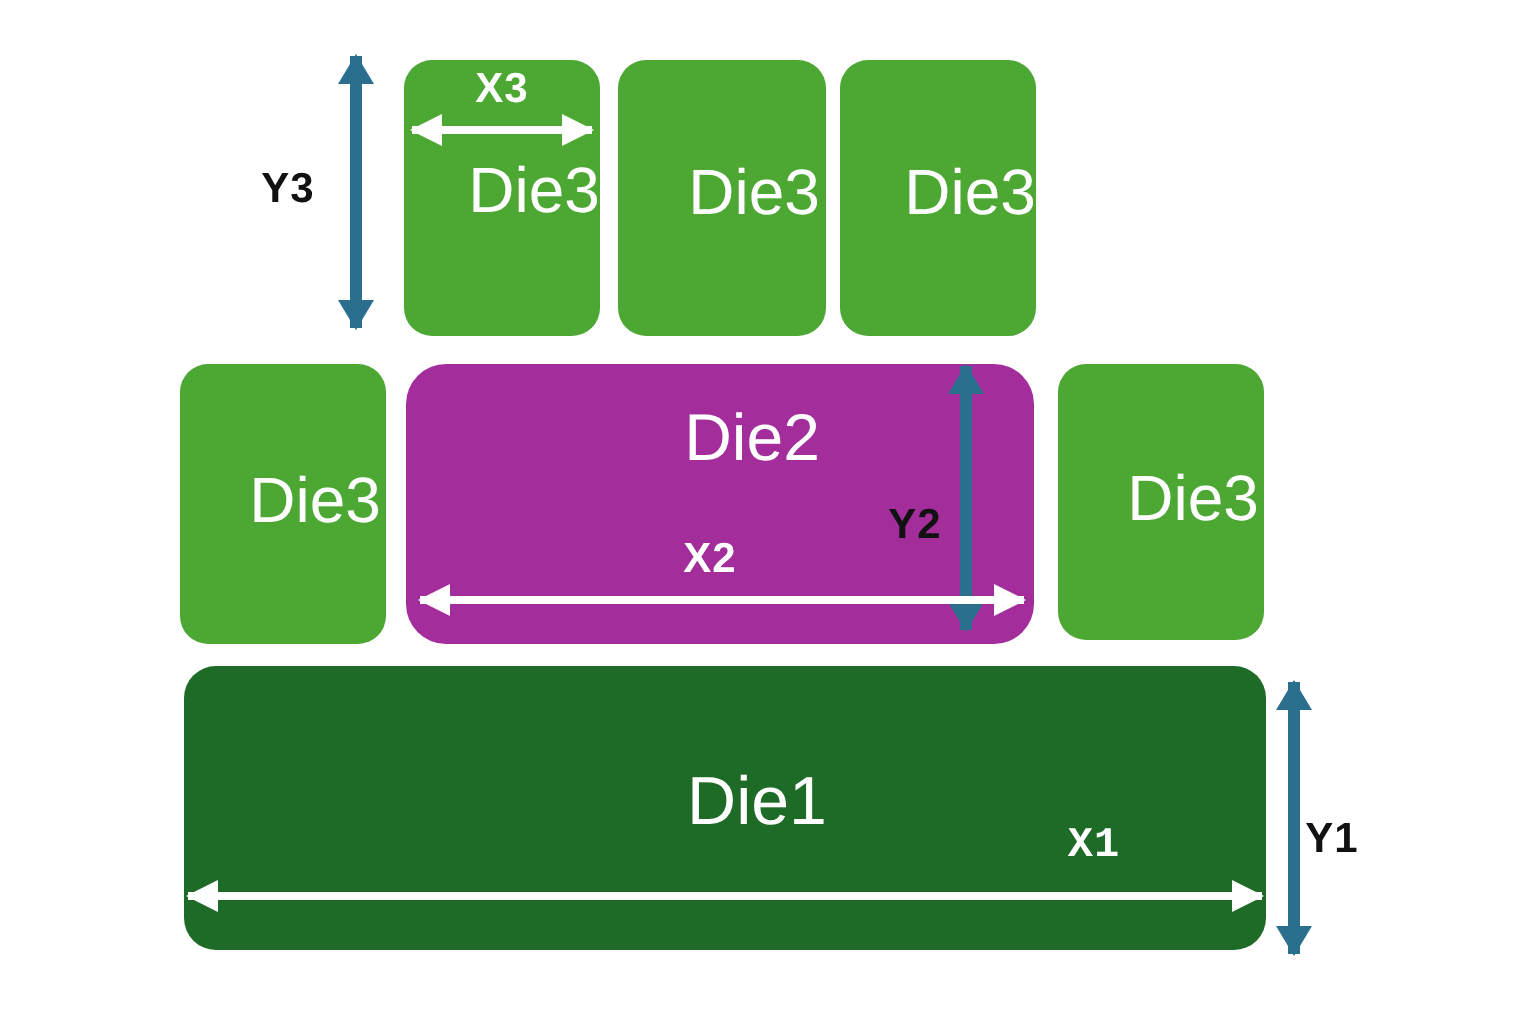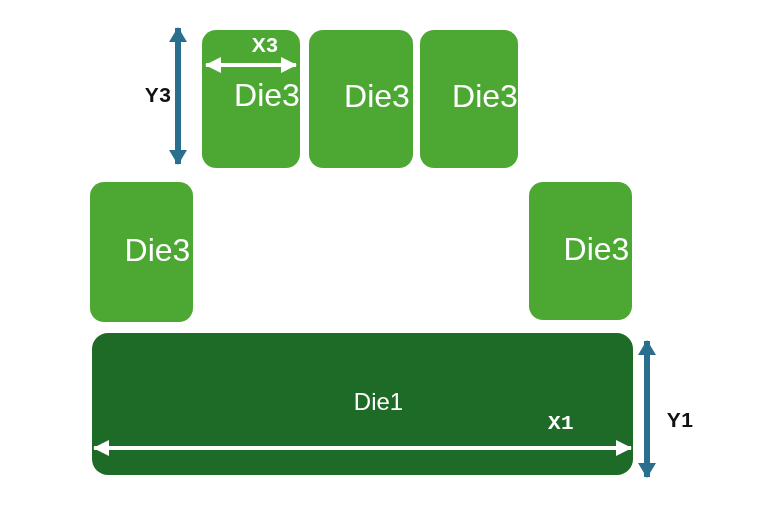--- a/index.html
+++ b/index.html
@@ -28,21 +28,20 @@
     font-weight: 400;
     margin-left: 16px;
   }
   .dim-label {
     position: absolute;
     text-align: center;
     font-weight: 700;
     font-size: 21px;
     line-height: 24px;
     letter-spacing: 0.5px;
-    padding-left: 14px;
   }
   .dim-label.dark  { color: #111111; }
   .dim-label.light { color: #ffffff; }
 
   
   .h-arrow {
     position: absolute;
     height: 4px;
     background: var(--c);
   }
@@ -119,27 +118,34 @@
   </div>
 
   <div class="box" style="left: 420px; top: 30px; width: 98px; height: 138px; border-radius: 14px; background-color: rgb(76, 168, 51);">
     <div class="die-label" style="top:47px; font-size:32px; line-height:38px;">Die3</div>
   </div>
 
   <div class="box" style="left: 90px; top: 182px; width: 103px; height: 140px; border-radius: 14px; background-color: rgb(76, 168, 51);">
     <div class="die-label" style="top:49px; font-size:32px; line-height:38px;">Die3</div>
   </div>
 
+  <div class="box" style="left: 203px; top: 182px; width: 314px; height: 140px; border-radius: 20px; background-color: rgb(163, 45, 155);">
+    <div class="die-label" style="top:17px; font-size:33px; line-height:40px;">Die2</div>
+    <div class="dim-label dark" style="left:227px; top:69px; width:55px;">Y2</div>
+    <div class="v-arrow z1" style="left: 277px; top: 1px; height: 132px; --c: #2a6f8e;"></div>
+    <div class="dim-label light" style="left:122px; top:86px; width:60px;">X2</div>
+    <div class="h-arrow z2" style="left: 7px; top: 116px; width: 302px; --c: #ffffff;"></div>
+  </div>
 
   <div class="box" style="left: 529px; top: 182px; width: 103px; height: 138px; border-radius: 14px; background-color: rgb(76, 168, 51);">
     <div class="die-label" style="top:48px; font-size:32px; line-height:38px;">Die3</div>
   </div>
 
   <div class="box" style="left: 92px; top: 333px; width: 541px; height: 142px; border-radius: 16px; background-color: rgb(30, 107, 39);">
-    <div class="die-label" style="top:48px; font-size:24px; line-height:41px;">Die1</div>
+    <div class="die-label" style="top:48px; font-size:34px; line-height:41px;">Die1</div>
     <div class="dim-label light" style="left:425px; top:79px; width:60px;font-family:Liberation Mono, monospace;">X1</div>
     <div class="h-arrow z2" style="left: 2px; top: 113px; width: 537px; --c: #ffffff;"></div>
   </div>
 
   <div class="v-arrow" style="left: 644px; top: 341px; height: 136px; --c: #2a6f8e;"></div>
   <div class="dim-label dark" style="left:640px; top:408px; width:52px;">Y1</div>
 
 </div>
 
 </body></html>

